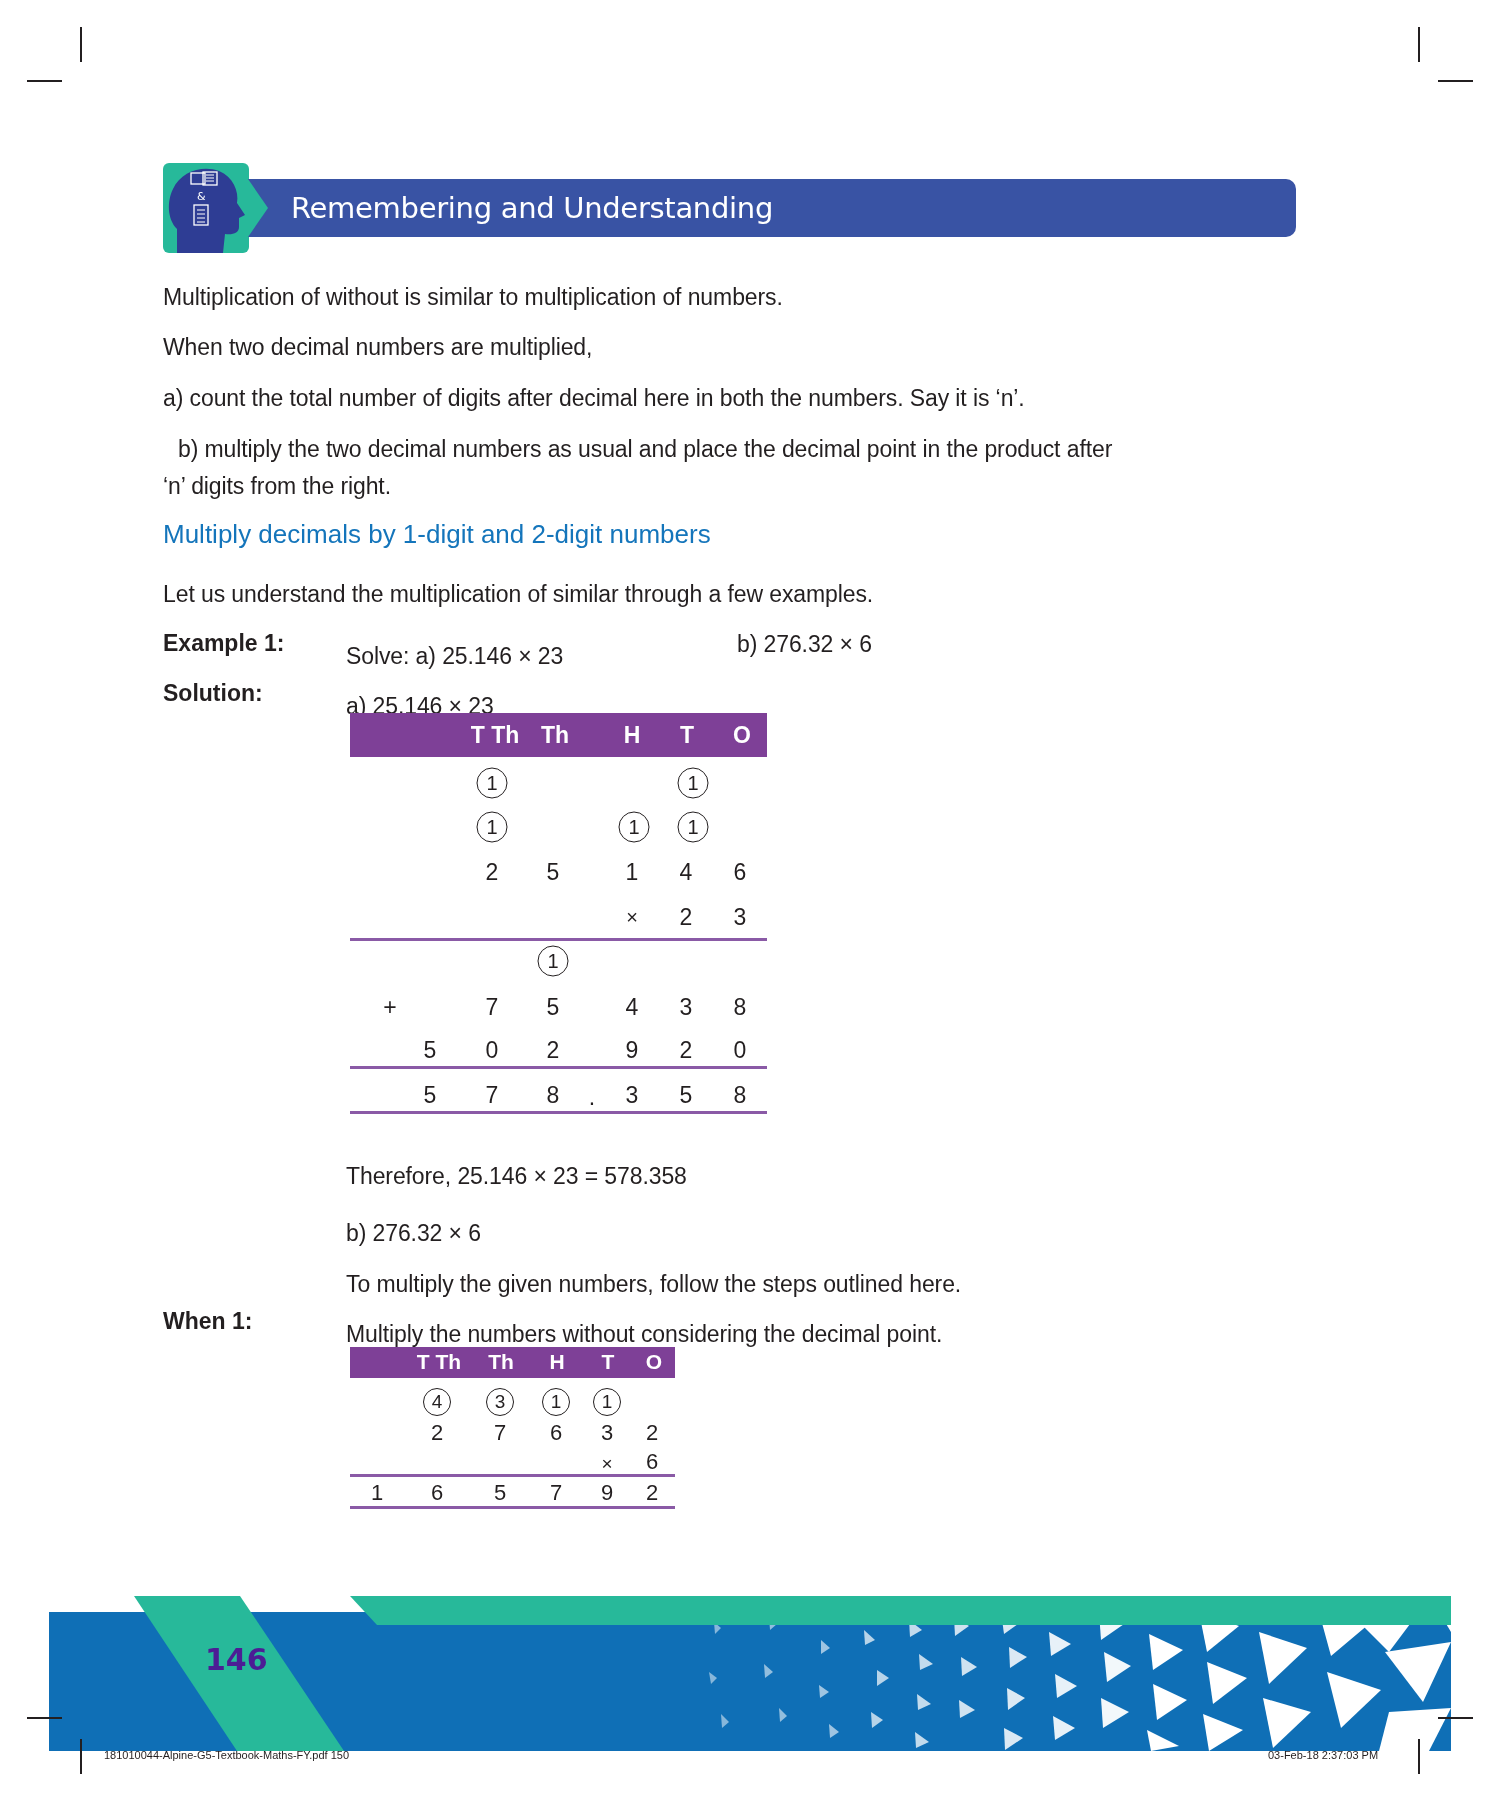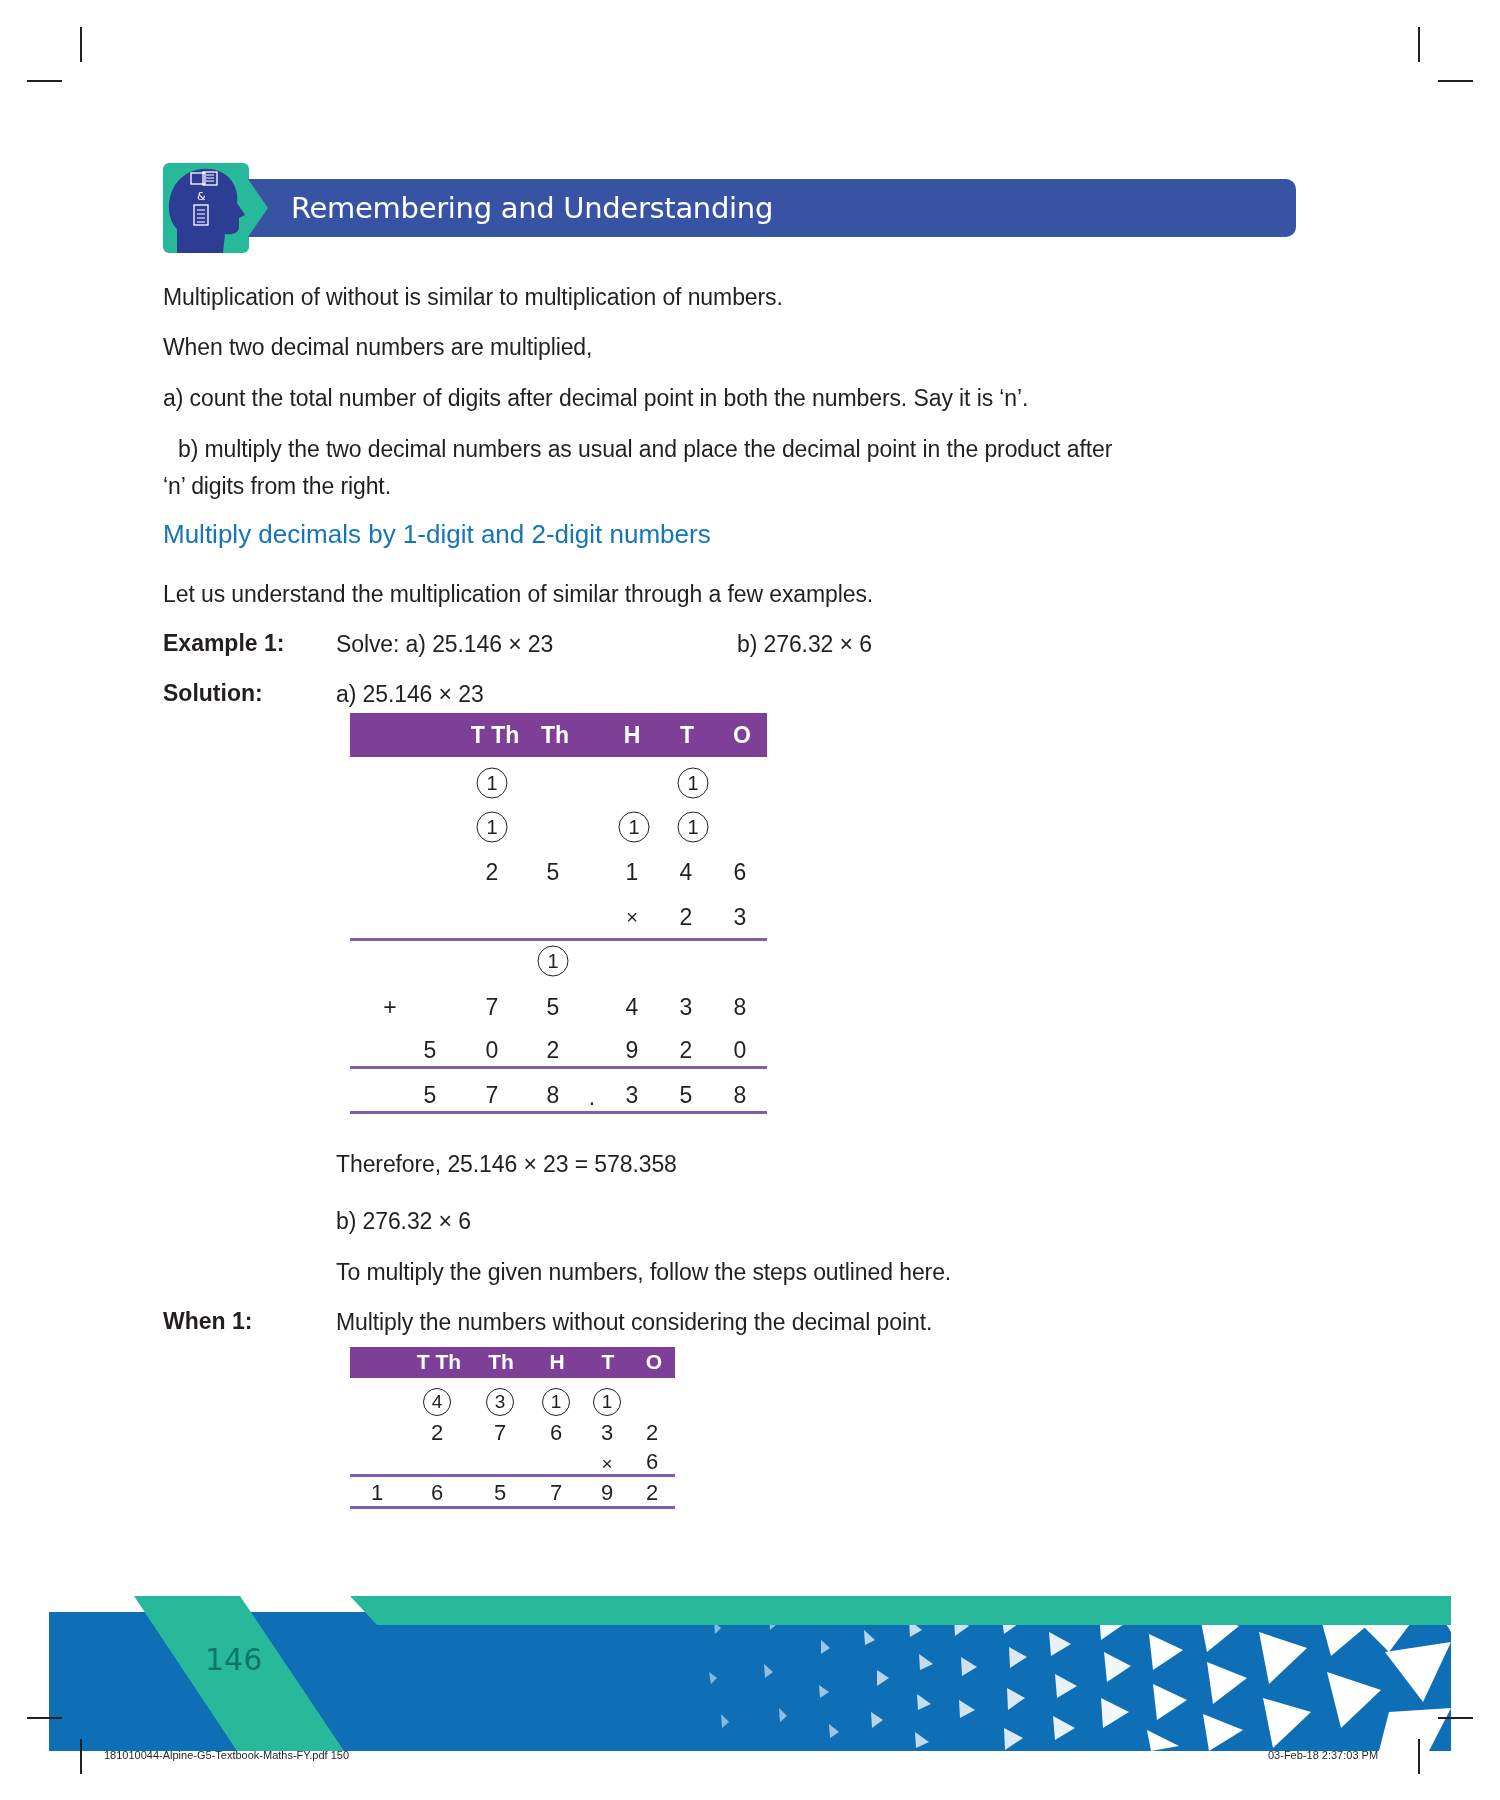--- a/index.html
+++ b/index.html
@@ -17,21 +17,21 @@
                border-left:20px solid #27b99a; }
   .hdr-title { position:absolute; left:291px; top:179px; height:58px; line-height:58px;
                color:#ffffff; font-size:29px; font-family:"DejaVu Sans", sans-serif; letter-spacing:-0.3px; }
   
   .p { position:absolute; left:163px; font-size:23px; line-height:28px; white-space:nowrap;
        font-family:"Liberation Sans", sans-serif; color:#231f20; letter-spacing:-0.1px; }
   .sub { position:absolute; left:163px; font-size:26px; color:#1475bb; white-space:nowrap;
          font-family:"Liberation Sans", sans-serif; }
   .lbl { position:absolute; left:163px; font-size:23px; font-weight:bold; white-space:nowrap;
          font-family:"Liberation Sans", sans-serif; color:#231f20; }
-  .ind { left:336px; }
+  .ind { left:346px;margin-top:12px; }
   
   .tbl-head { position:absolute; background:#7e4097; }
   .th { position:absolute; color:#ffffff; font-weight:bold; font-family:"Liberation Sans", sans-serif;
         transform:translateX(-50%); white-space:nowrap; }
   .cell { position:absolute; font-family:"Liberation Sans", sans-serif; color:#231f20;
           transform:translate(-50%,-50%); white-space:nowrap; }
   .carry { position:absolute; border:1.6px solid #231f20; border-radius:50%;
            transform:translate(-50%,-50%); display:flex; align-items:center; justify-content:center;
            font-family:"Liberation Sans", sans-serif; color:#231f20; box-sizing:border-box; }
   .rule { position:absolute; height:3px; background:#8a5aa6; }
@@ -62,21 +62,21 @@
     <line x1="34" y1="55" x2="42" y2="55" stroke="#fff" stroke-width="1"></line>
     <line x1="34" y1="59" x2="42" y2="59" stroke="#fff" stroke-width="1"></line>
   </svg>
 </div>
 <div class="hdr-bar"></div>
 <div class="hdr-arrow"></div>
 <div class="hdr-title">Remembering and Understanding</div>
 
 <div class="p" style="top:283px;">Multiplication of without is similar to multiplication of numbers.</div>
 <div class="p" style="top:333px;">When two decimal numbers are multiplied,</div>
-<div class="p" style="top:384px;">a) count the total number of digits after decimal point in both the numbers. Say it is ‘n’.</div>
+<div class="p" style="top:384px;">a) count the total number of digits after decimal here in both the numbers. Say it is ‘n’.</div>
 <div class="p" style="top:435px;margin-left:15px;">b) multiply the two decimal numbers as usual and place the decimal point in the product after</div>
 <div class="p" style="top:472px;">‘n’ digits from the right.</div>
 
 <div class="sub" style="top:519px;">Multiply decimals by 1-digit and 2-digit numbers</div>
 <div class="p" style="top:580px;">Let us understand the multiplication of similar through a few examples.</div>
 
 <div class="lbl" style="top:630px;">Example 1:</div>
 <div class="p ind" style="top:630px;">Solve: a) 25.146 × 23</div>
 <div class="p" style="top:630px;left:737px;">b) 276.32 × 6</div>
 
@@ -225,21 +225,21 @@
   </svg>
 </div>
 
 <svg width="1101" height="30" viewBox="0 0 1101 30" style="position:absolute;left:350px;top:1596px;">
   <polygon points="0,0 1101,0 1101,29 27,29" fill="#27b99a"></polygon>
 </svg>
 
 <svg width="220" height="156" viewBox="0 0 220 156" style="position:absolute;left:130px;top:1596px;">
   <polygon points="4,0 110,0 214,155 107,155" fill="#27b99a"></polygon>
 </svg>
-<div class="abs" style="left:205px;top:1642px;font-size:30px;font-weight:normal;color:#0f766e;font-family:'DejaVu Sans',sans-serif;">146</div>
+<div class="abs" style="left:205px;top:1642px;font-size:30px;font-weight:bold;color:#4c1d95;font-family:'DejaVu Sans',sans-serif;">146</div>
 
 <div class="crop" style="left:27px;top:1717px;width:35px;height:2px;"></div>
 <div class="crop" style="left:80px;top:1739px;width:2px;height:35px;"></div>
 <div class="crop" style="left:1438px;top:1717px;width:35px;height:2px;"></div>
 <div class="crop" style="left:1418px;top:1739px;width:2px;height:35px;"></div>
 
 <div class="foot-text" style="left:104px;top:1749px;">181010044-Alpine-G5-Textbook-Maths-FY.pdf   150</div>
 <div class="foot-text" style="left:1268px;top:1749px;">03-Feb-18   2:37:03 PM</div>
 
 </body></html>

